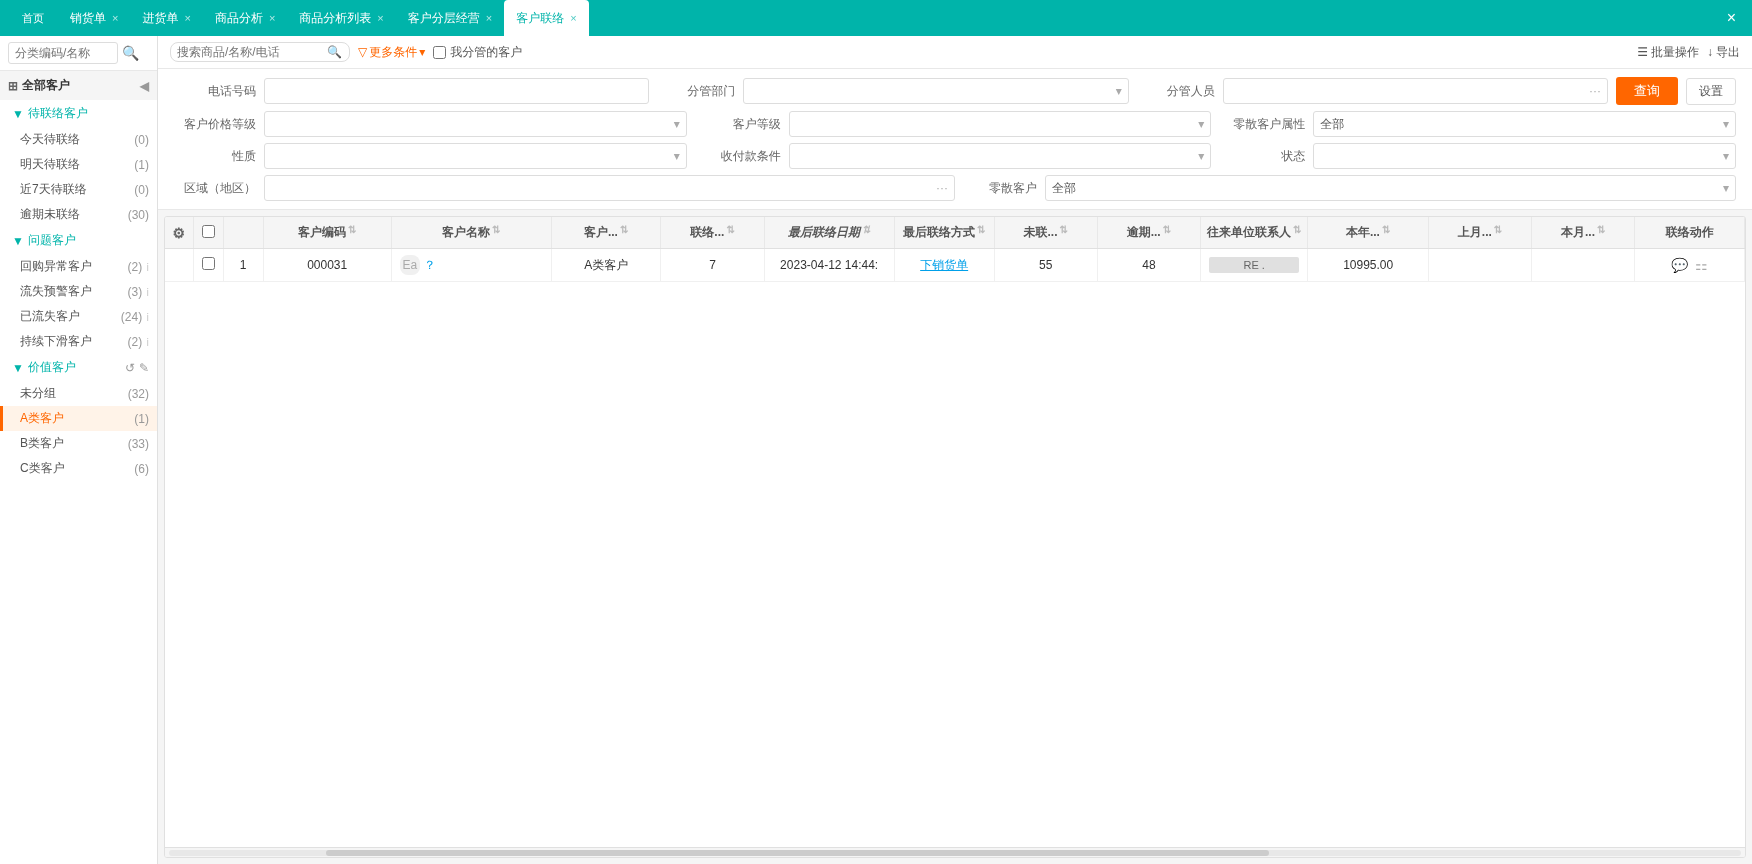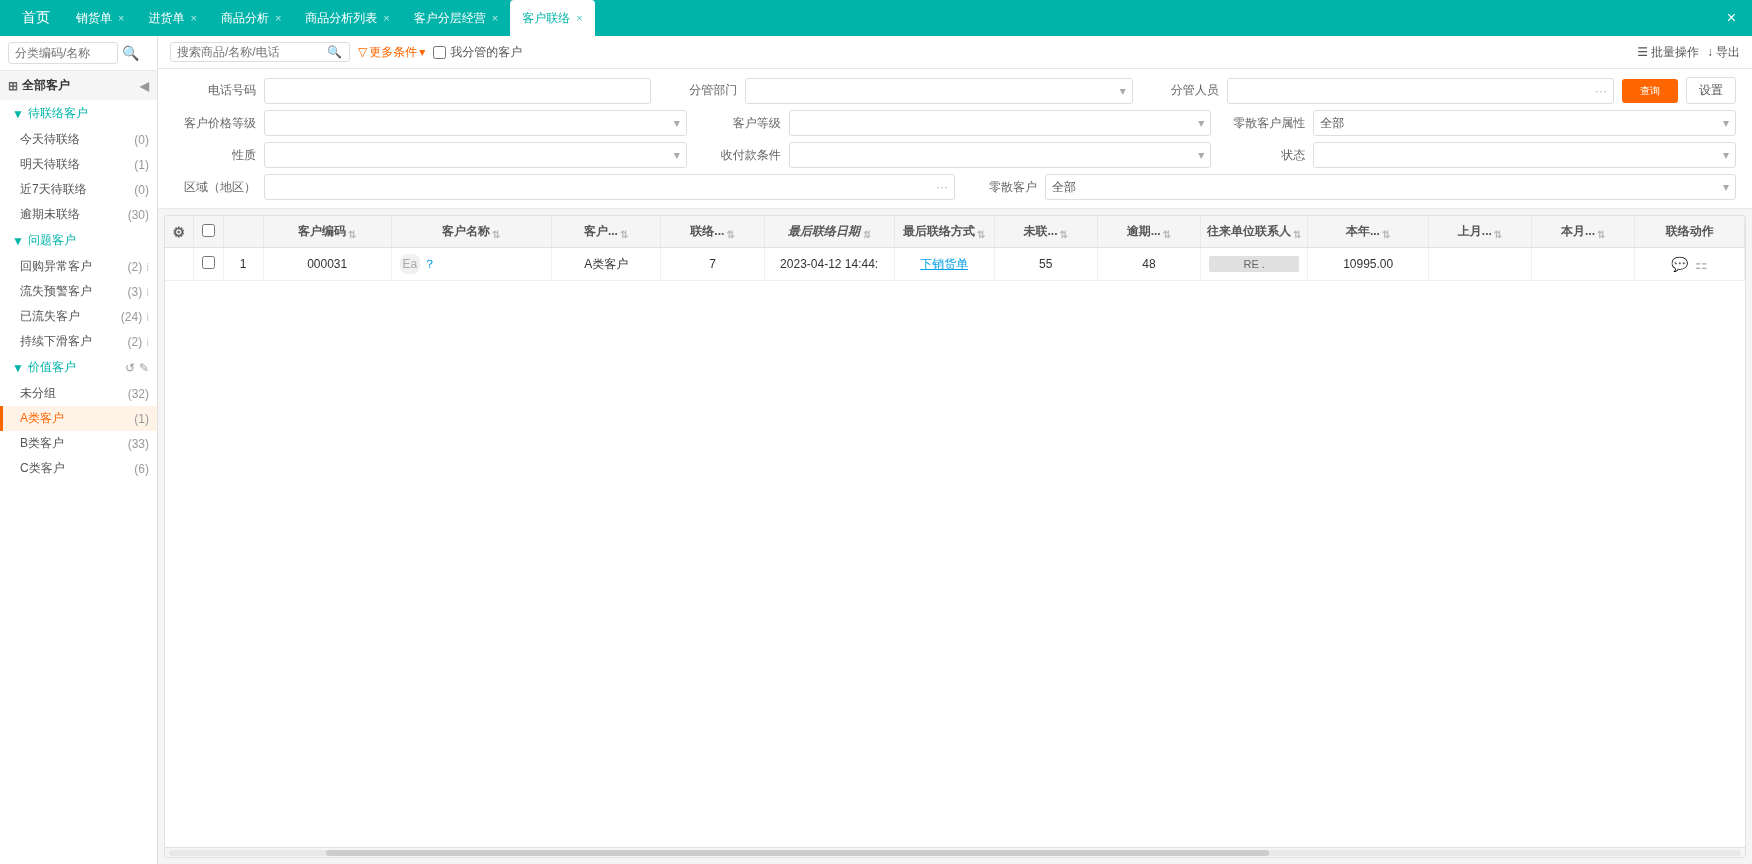--- a/index.html
+++ b/index.html
@@ -27,21 +27,21 @@
       color: #00b4aa;
       border-radius: 4px 4px 0 0;
     }
     .top-nav .nav-item .close-x {
       margin-left: 6px;
       font-size: 11px;
       opacity: 0.7;
     }
     .top-nav .home-item {
       padding: 0 14px;
-      font-size: 14px;
+      font-size: 11px;
       color: white;
       cursor: pointer;
     }
     .top-nav .spacer { flex: 1; }
     .top-nav .close-app {
       color: white; font-size: 16px; cursor: pointer; padding: 0 8px;
     }
 
     
     .main-layout {
@@ -139,21 +139,21 @@
     .filter-bar {
       display: flex; align-items: center;
       background: #fff;
       padding: 6px 12px;
       border-bottom: 1px solid #e8e8e8;
       gap: 8px;
     }
     .filter-bar .search-wrap {
       display: flex; align-items: center;
       border: 1px solid #ddd;
-      border-radius: 3px;
+      border-radius: 8px;
       padding: 2px 6px;
       width: 180px;
     }
     .filter-bar .search-wrap input {
       border: none; outline: none; width: 150px; font-size: 12px;
     }
     .filter-bar .more-cond {
       display: flex; align-items: center; color: #f60; cursor: pointer; gap: 2px;
     }
     .filter-bar .my-customer {
@@ -212,21 +212,21 @@
       margin-left: auto;
       color: #aaa;
     }
     .query-btn {
       background: #f60;
       color: white;
       border: none;
       border-radius: 3px;
       padding: 5px 18px;
       cursor: pointer;
-      font-size: 10px;
+      font-size: 13px;
       margin-left: 8px;
     }
     .settings-btn {
       background: #fff;
       color: #555;
       border: 1px solid #ddd;
       border-radius: 3px;
       padding: 4px 12px;
       cursor: pointer;
       font-size: 12px;
@@ -256,21 +256,21 @@
       border-right: 1px solid #e8e8e8;
       padding: 7px 6px;
       text-align: center;
       color: #555;
       white-space: nowrap;
       position: sticky;
       top: 0;
       z-index: 1;
     }
     .data-table th .col-header {
-      display: flex; align-items: flex-end; justify-content: center; gap: 2px;
+      display: flex; align-items: flex-start; justify-content: center; gap: 2px;
     }
     .data-table th .sort-icon { color: #bbb; font-size: 10px; }
     .data-table td {
       border-bottom: 1px solid #f0f0f0;
       border-right: 1px solid #f0f0f0;
       padding: 6px 8px;
       text-align: center;
       color: #333;
     }
     .data-table .link-text { color: #00a0e9; cursor: pointer; text-decoration: underline; }

